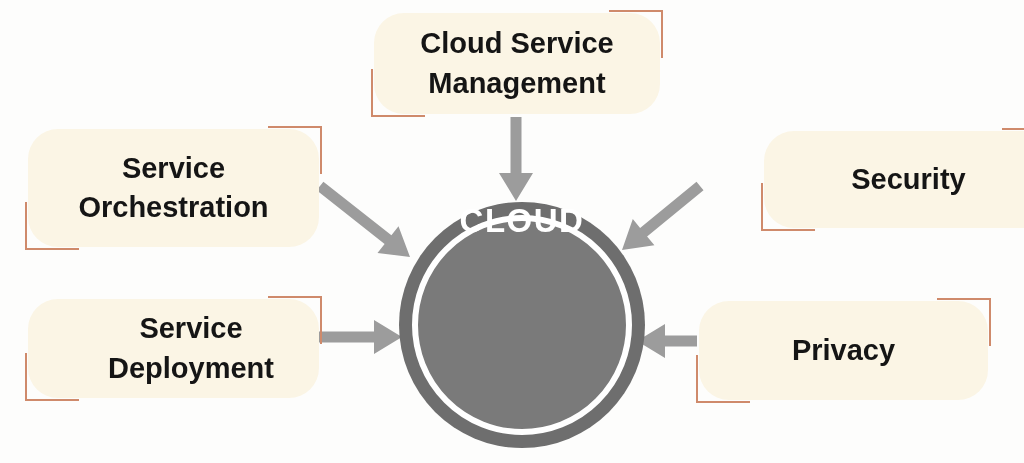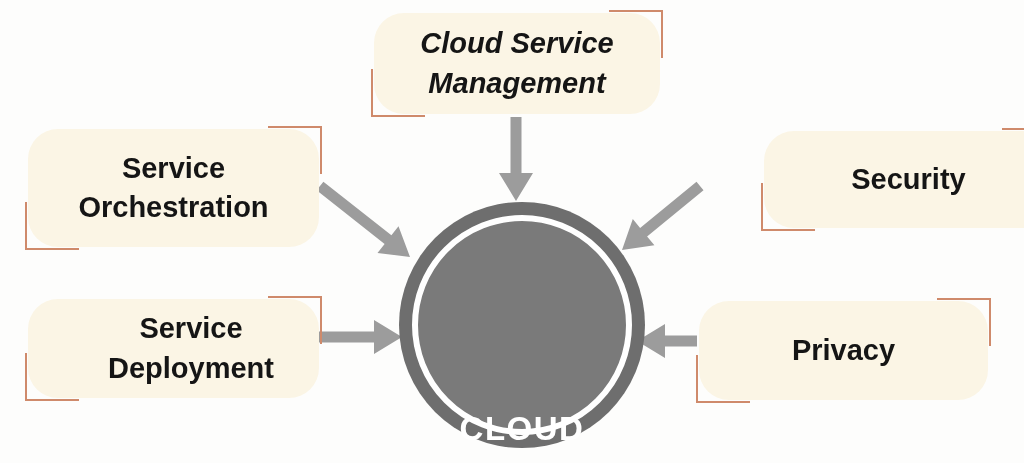--- a/index.html
+++ b/index.html
@@ -47,42 +47,42 @@
     width:52px;height:46px;
     border-top:2.5px solid var(--bracket);
     border-right:2.5px solid var(--bracket);
   }
   .tag::after{
     content:"";position:absolute;bottom:-3px;left:-3px;
     width:52px;height:46px;
     border-bottom:2.5px solid var(--bracket);
     border-left:2.5px solid var(--bracket);
   }
-  .tag-top        {left:374px;top:13px;  width:286px;height:101px;font-style:italic;}
+  .tag-top        {left:374px;top:13px;  width:286px;height:101px;}
   .tag-left-upper {left:28px; top:129px; width:291px;height:118px;}
   .tag-left-lower {left:28px; top:299px; width:291px;height:99px;padding-left:35px;}
   .tag-right-upper{left:728px;top:131px; width:289px;height:97px;margin-left:36px;}
   .tag-right-lower{left:699px;top:301px; width:289px;height:99px;}
   
   .circle{
     position:absolute;
     left:399px;top:202px;width:246px;height:246px;
     border-radius:50%;
     background:var(--circle-outer);
   }
   .circle .ring{
     position:absolute;inset:13px;
     border-radius:50%;
     border:6px solid var(--ring);
     background:var(--circle-inner);
   }
   .circle .label{
     position:absolute;inset:0;
     display:flex;flex-direction:column;
-    align-items:center;justify-content:flex-end;
+    align-items:center;justify-content:flex-start;
     gap:2px;
     color:var(--circle-text);
     font-weight:700;
     font-size:33px;
     letter-spacing:1.5px;
     z-index:1;
   }
 </style>
 </head>
 <body>

